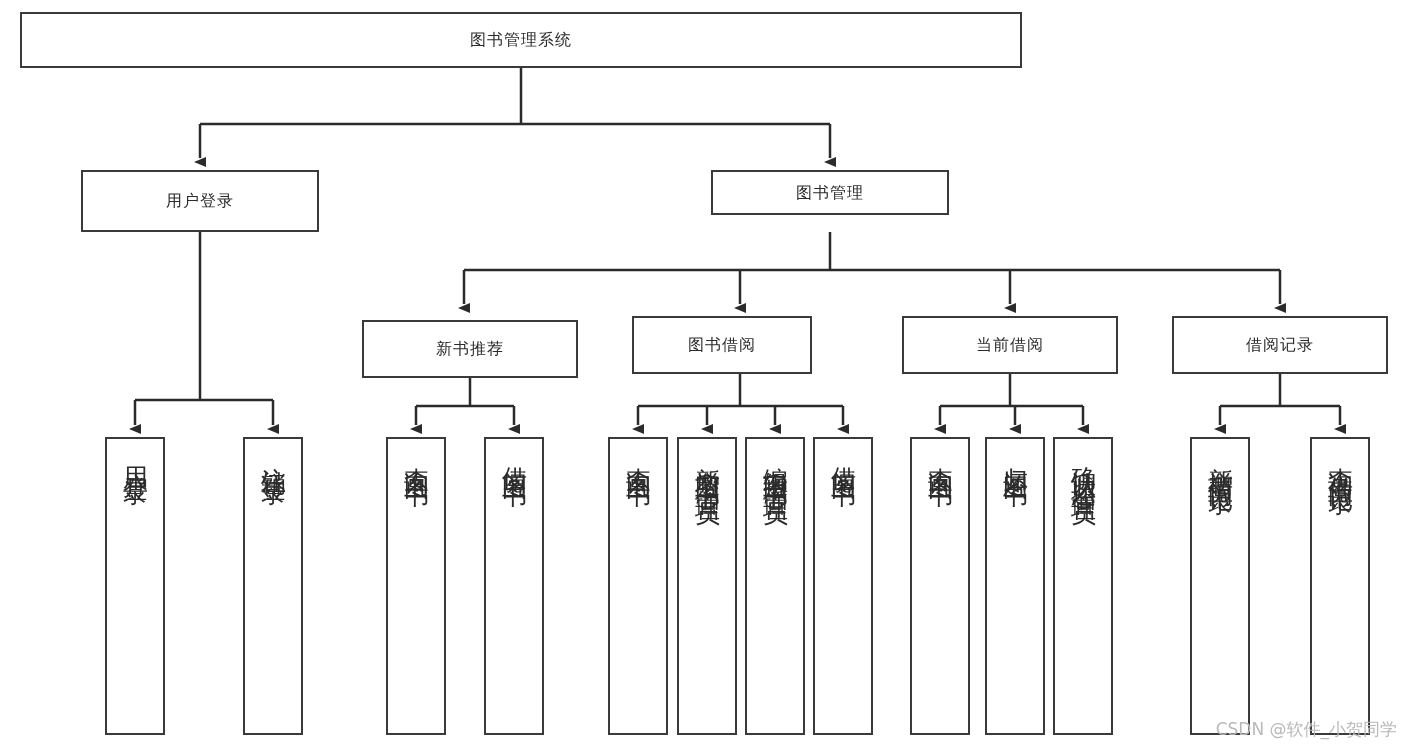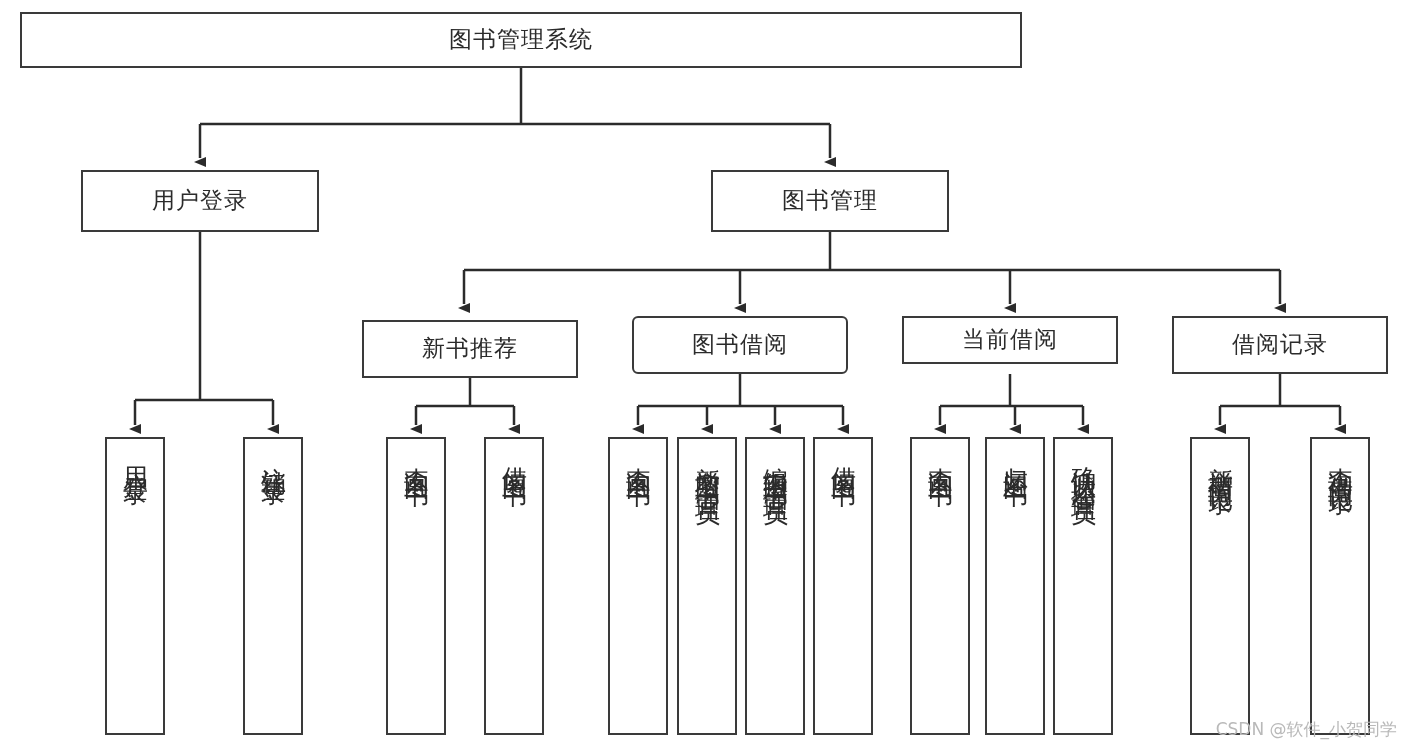--- a/index.html
+++ b/index.html
@@ -34,21 +34,21 @@
     justify-content: center;
     z-index: 3;
   }
   .node-label {
     color: #2b2b2b;
     line-height: 1.12;
     text-align: center;
     white-space: nowrap;
   }
   .node.horiz .node-label {
-    font-size: 23px;
+    font-size: 16px;
     letter-spacing: 1px;
   }
   .node.vert {
     align-items: flex-start;
     padding-top: 8px;
   }
   .node.vert .node-label {
     writing-mode: vertical-rl;
     text-orientation: upright;
     font-size: 25px;
@@ -137,31 +137,31 @@
     </g>
   </svg>
 
   <div class="node horiz" style="left: 20px; top: 12px; width: 1002px; height: 56px;">
     <span class="node-label">图书管理系统</span>
   </div>
 
   <div class="node horiz" style="left: 81px; top: 170px; width: 238px; height: 62px;">
     <span class="node-label">用户登录</span>
   </div>
-  <div class="node horiz" style="left: 711px; top: 170px; width: 238px; height: 62px;">
+  <div class="node horiz" style="left: 711px; top: 170px; width: 238px; height: 45px;">
     <span class="node-label">图书管理</span>
   </div>
 
   <div class="node horiz" style="left: 362px; top: 320px; width: 216px; height: 58px;">
     <span class="node-label">新书推荐</span>
   </div>
-  <div class="node horiz" style="left: 632px; top: 316px; width: 216px; height: 58px; border-radius: 6px;">
+  <div class="node horiz" style="left: 632px; top: 316px; width: 180px; height: 58px;">
     <span class="node-label">图书借阅</span>
   </div>
-  <div class="node horiz" style="left: 902px; top: 316px; width: 216px; height: 48px;">
+  <div class="node horiz" style="left: 902px; top: 316px; width: 216px; height: 58px;">
     <span class="node-label">当前借阅</span>
   </div>
   <div class="node horiz" style="left: 1172px; top: 316px; width: 216px; height: 58px;">
     <span class="node-label">借阅记录</span>
   </div>
 
   <div class="node vert" style="left: 105px; top: 437px; width: 60px; height: 298px;">
     <span class="node-label">用户登录</span>
   </div>
   <div class="node vert" style="left: 243px; top: 437px; width: 60px; height: 298px;">

